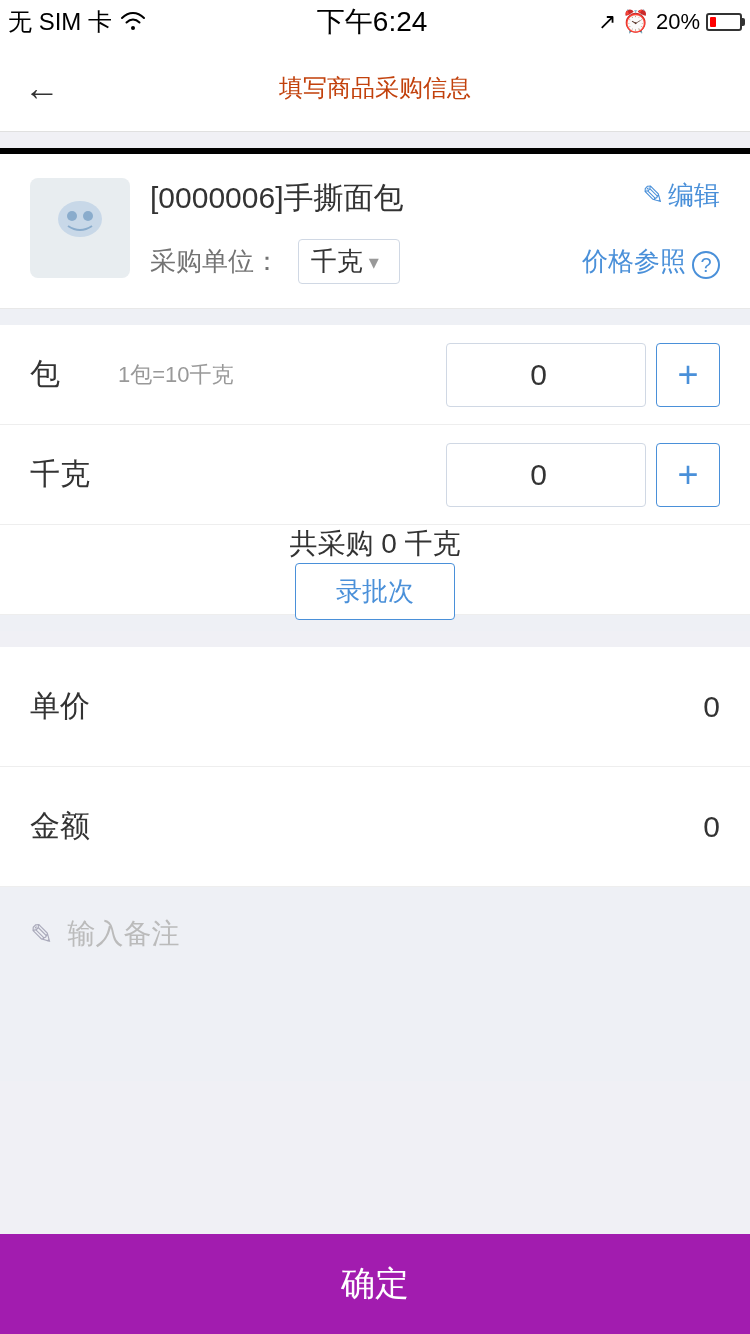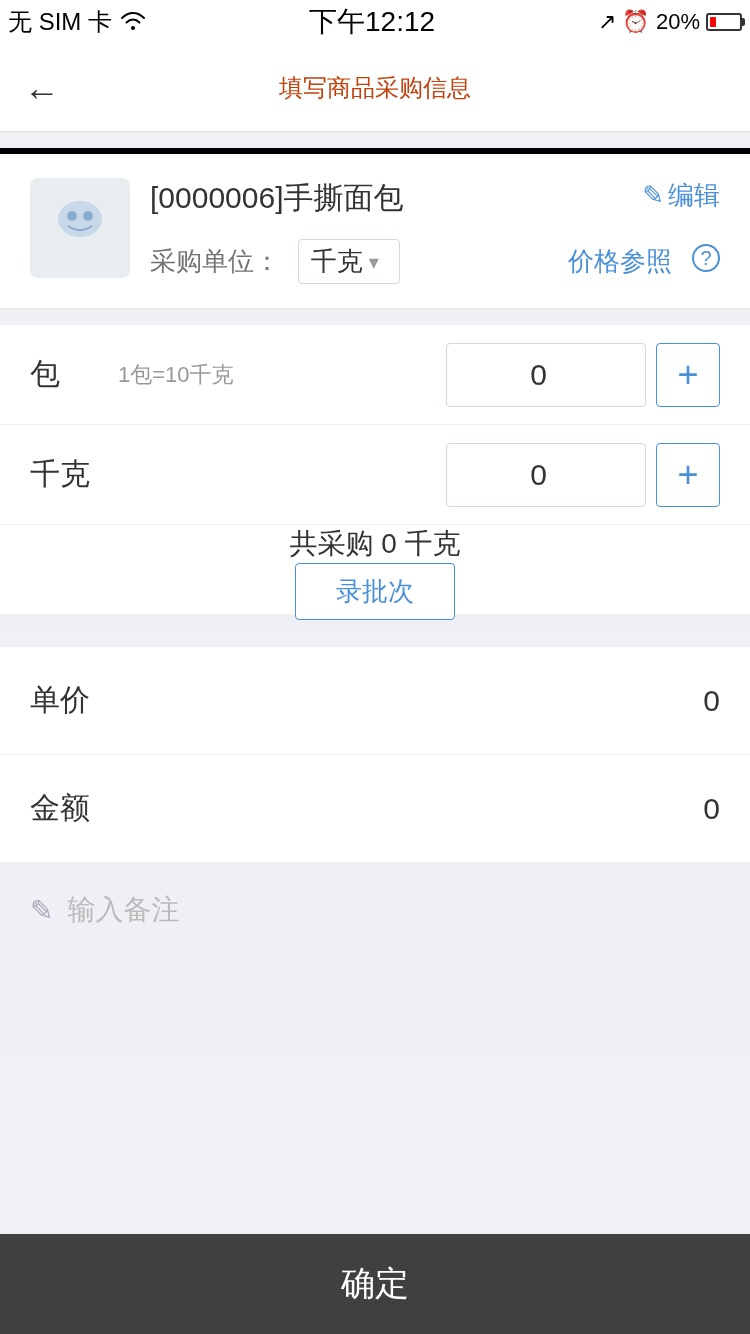--- a/index.html
+++ b/index.html
@@ -144,22 +144,22 @@
     .unit-select::after {
       content: '▾';
       font-size: 20px;
       margin-left: 6px;
       color: #999;
     }
     .price-ref {
       color: #4a90d9;
       font-size: 26px;
       display: flex;
-      align-items: flex-start;
-      gap: 20px;
+      align-items: flex-end;
+      gap: 6px;
     }
     .price-ref-help {
       width: 28px;
       height: 28px;
       border: 2px solid #4a90d9;
       border-radius: 50%;
       display: flex;
       align-items: center;
       justify-content: center;
       font-size: 20px;
@@ -253,21 +253,21 @@
     
     .price-section {
       background: #fff;
       margin-top: 16px;
     }
     .price-row {
       display: flex;
       align-items: center;
       justify-content: space-between;
       padding: 2px 30px;
-      height: 108px;
+      height: 120px;
       border-bottom: 1px solid #eee;
     }
     .price-label {
       font-size: 30px;
       color: #333;
     }
     .price-value {
       font-size: 30px;
       color: #333;
     }
@@ -291,21 +291,21 @@
       color: #bbb;
     }
 
     
     .confirm-btn {
       position: fixed;
       bottom: 0;
       left: 0;
       width: 750px;
       height: 100px;
-      background: #404040;
+      background: #a21caf;
       color: #fff;
       font-size: 34px;
       display: flex;
       align-items: center;
       justify-content: center;
       cursor: pointer;
       border: none;
       outline: none;
     }
   </style>
@@ -316,21 +316,21 @@
   <div class="status-bar-left">
     <span>无 SIM 卡</span>
     <span>
       <svg width="26" height="20" viewBox="0 0 26 20" fill="none">
         <path d="M13 16a2 2 0 1 1 0 4 2 2 0 0 1 0-4z" fill="#000"></path>
         <path d="M6.5 12.5C8.3 10.7 10.5 9.5 13 9.5s4.7 1.2 6.5 3" stroke="#000" stroke-width="2" fill="none" stroke-linecap="round"></path>
         <path d="M2 8C5 5 8.8 3 13 3s8 2 11 5" stroke="#000" stroke-width="2" fill="none" stroke-linecap="round"></path>
       </svg>
     </span>
   </div>
-  <div class="status-bar-center">下午12:12</div>
+  <div class="status-bar-center">下午6:24</div>
   <div class="status-bar-right">
     <span>↗</span>
     <span>⏰</span>
     <span>20%</span>
     <span class="battery-icon">
       <span class="battery-fill"></span>
     </span>
   </div>
 </div>
 

